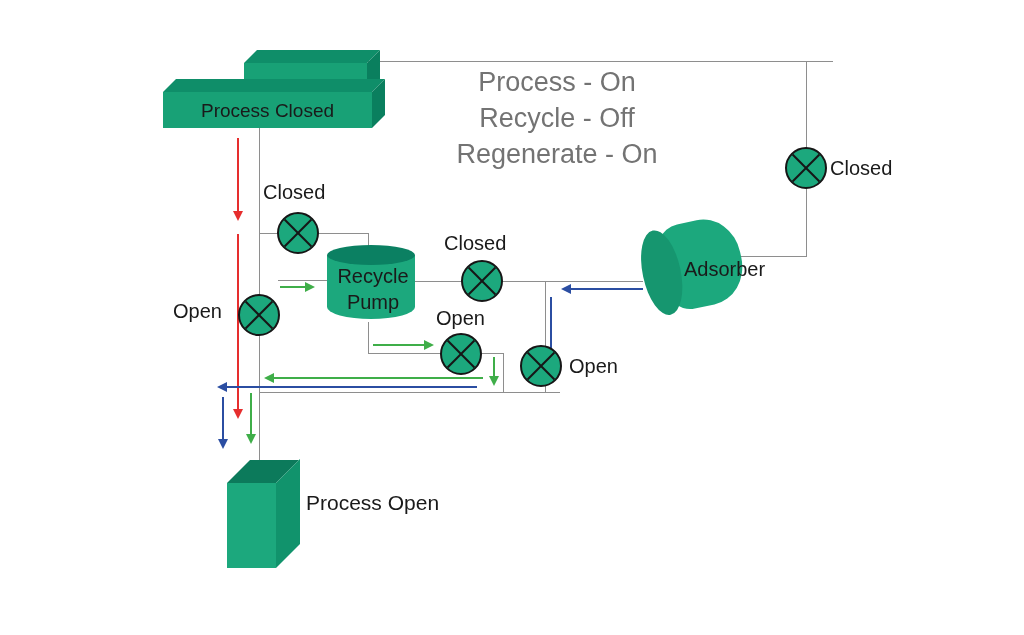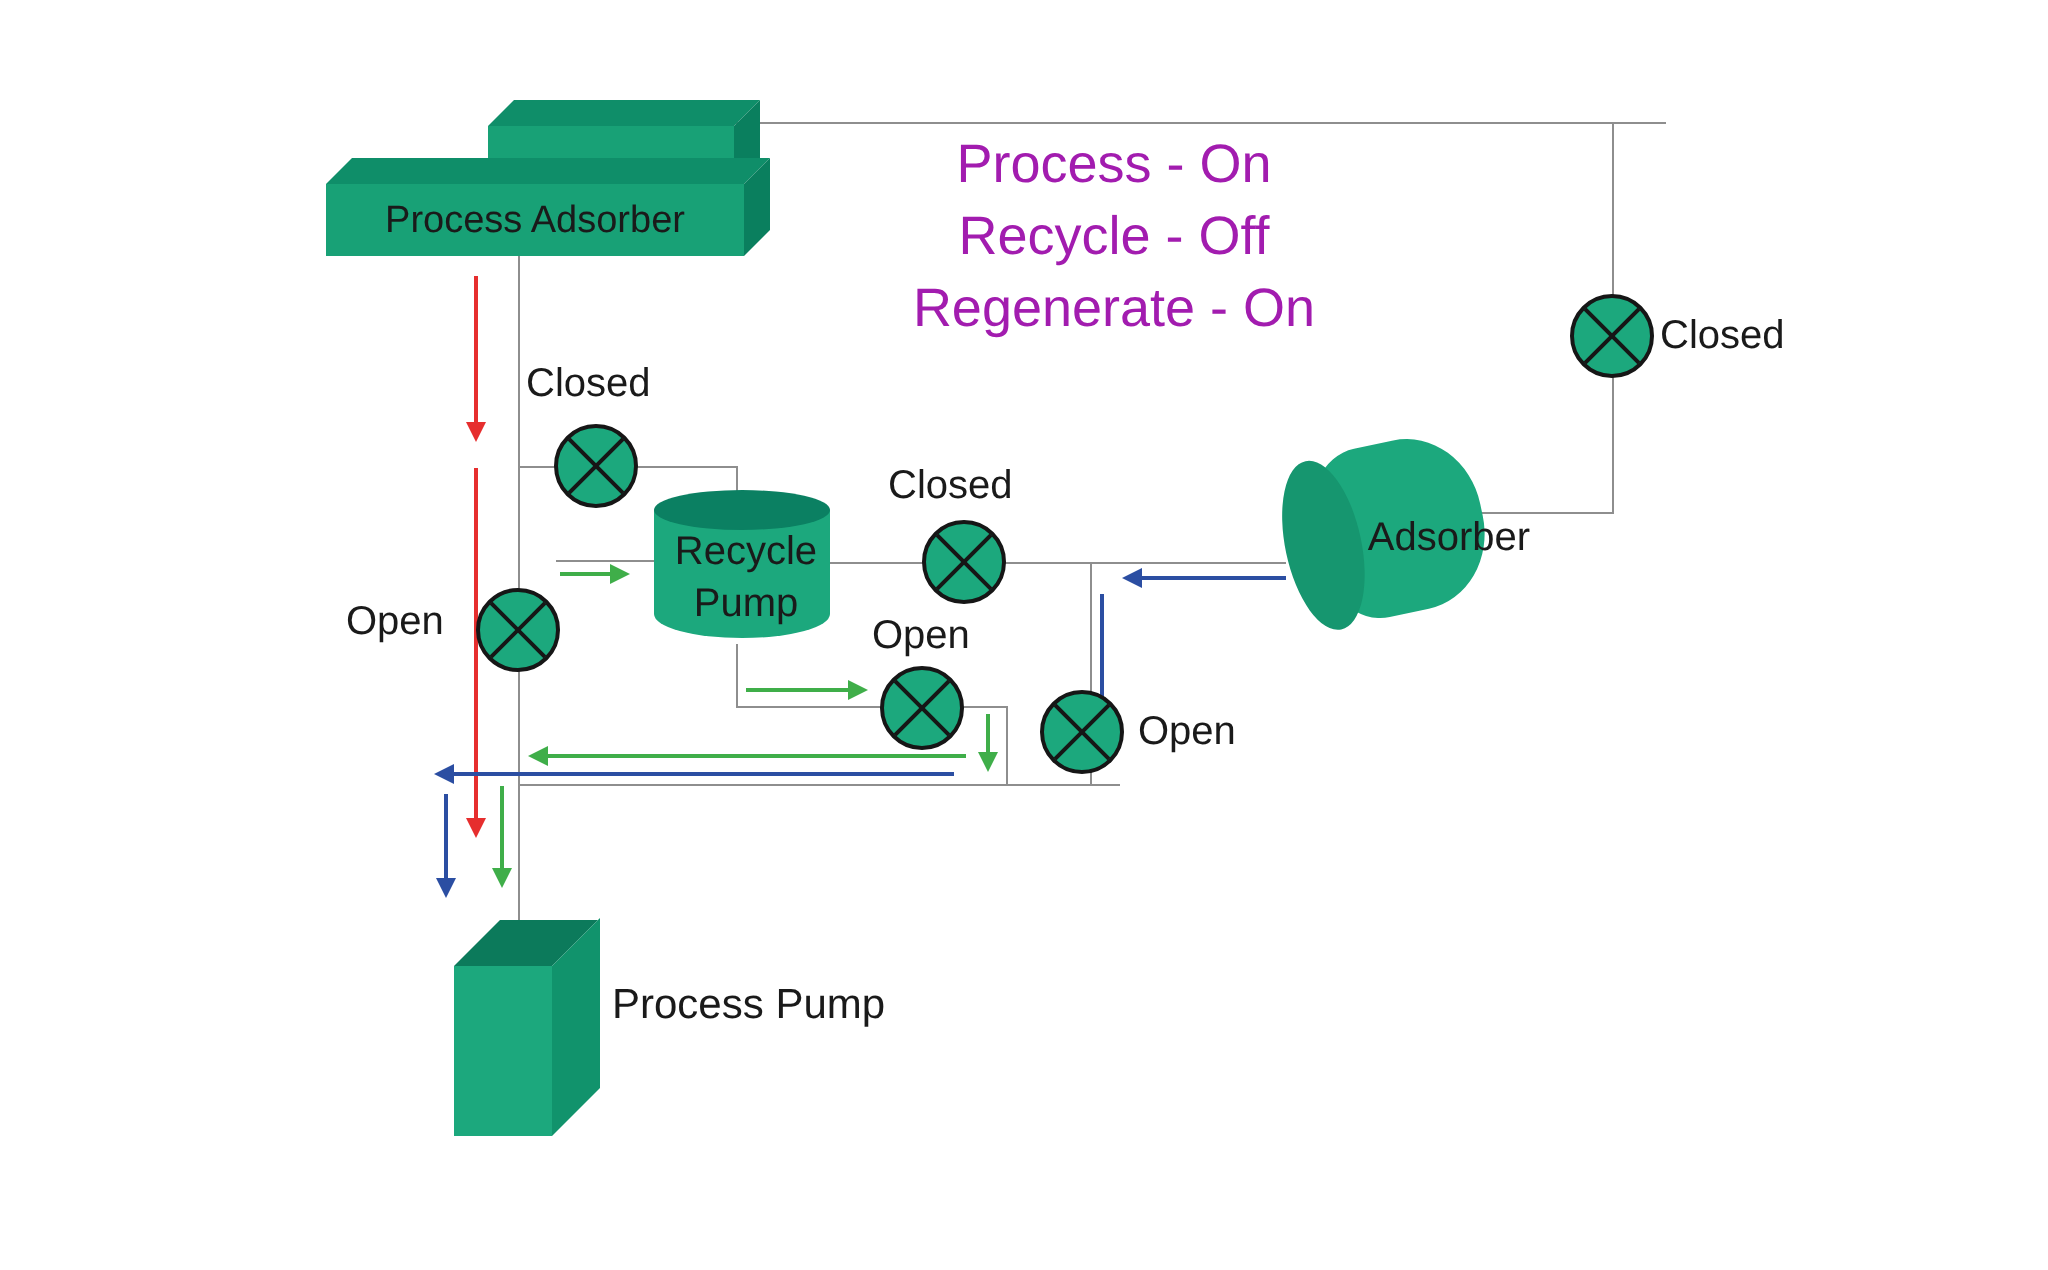--- a/index.html
+++ b/index.html
@@ -34,21 +34,21 @@
   .valve{position:absolute;width:38px;height:38px;border:2px solid #161616;border-radius:50%;
     background:#1ca87d;cursor:pointer;}
   .valve .x{position:absolute;left:0;top:18px;width:38px;height:2px;background:#161616;}
   .valve .x.a{transform:rotate(45deg);}
   .valve .x.b{transform:rotate(-45deg);}
   
   .lbl{position:absolute;font-size:20px;line-height:24px;color:#1a1a1a;white-space:nowrap;}
   .center{text-align:center;}
   
   .status{position:absolute;left:417px;top:64px;width:280px;text-align:center;
-    font-size:27px;line-height:36px;color:#a21caf;}
+    font-size:27px;line-height:36px;color:#737373;}
   
   .rp-top{position:absolute;left:0;top:0;width:88px;height:20px;border-radius:50%;background:#0b8062;}
   .rp-body{position:absolute;left:0;top:10px;width:88px;height:64px;background:#1ca87d;
     border-radius:0 0 44px 44px / 0 0 12px 12px;}
   .ads-body{position:absolute;left:14px;top:8px;width:86px;height:86px;background:#1ca87d;
     border-radius:30px 36px 36px 30px / 40px;}
   .ads-cap{position:absolute;left:0;top:9px;width:38px;height:86px;border-radius:50%;background:#16966f;}
 </style>
 </head>
 <body>
@@ -107,21 +107,21 @@
 
   <div>
 
     <div class="face face-top" style="left:244px;top:50px;width:123px;height:13px;background:#0f8e69;"></div>
     <div class="face face-right" style="left:367px;top:63px;width:13px;height:30px;background:#0a7f5e;"></div>
     <div class="face" style="left:244px;top:63px;width:123px;height:30px;background:#18a176;"></div>
 
     <div class="face face-top" style="left:163px;top:79px;width:209px;height:13px;background:#0f8e69;"></div>
     <div class="face face-right" style="left:372px;top:92px;width:13px;height:36px;background:#0a7f5e;"></div>
     <div class="face" style="left:163px;top:92px;width:209px;height:36px;background:#18a176;"></div>
-    <div class="lbl center" style="left:163px;top:99px;width:209px;font-size:19px;">Process Adsorber</div>
+    <div class="lbl center" style="left:163px;top:99px;width:209px;font-size:19px;">Process Closed</div>
   </div>
 
 
   <div class="abs" style="left:642px;top:214px;width:102px;height:104px;transform:rotate(-12deg);">
     <div class="ads-body"></div>
     <div class="ads-cap"></div>
   </div>
   <div class="lbl center" style="left:645px;top:257px;width:95px;margin-left:32px;">Adsorber</div>
 
   <div class="abs" style="left:327px;top:245px;width:88px;height:80px;">
@@ -130,21 +130,21 @@
   </div>
   <div class="lbl center" style="left:327px;top:263px;width:92px;line-height:26px;">
     <div>Recycle</div>
     <div>Pump</div>
   </div>
 
   <div>
     <div class="face face-top" style="left:227px;top:460px;width:49px;height:23px;background:#0c7a5b;"></div>
     <div class="face face-right" style="left:276px;top:483px;width:24px;height:85px;background:#11936c;"></div>
     <div class="face" style="left:227px;top:483px;width:49px;height:85px;background:#1ca87d;"></div>
-    <div class="lbl" style="left:306px;top:491px;font-size:21px;">Process Pump</div>
+    <div class="lbl" style="left:306px;top:491px;font-size:21px;">Process Open</div>
   </div>
 
   <div class="valve" style="left:277px;top:212px;">
       <span class="x a"></span>
       <span class="x b"></span>
     </div>
   <div class="lbl" style="left:263px;top:180px;">Closed</div>
 
   <div class="valve" style="left:238px;top:294px;">
       <span class="x a"></span>

